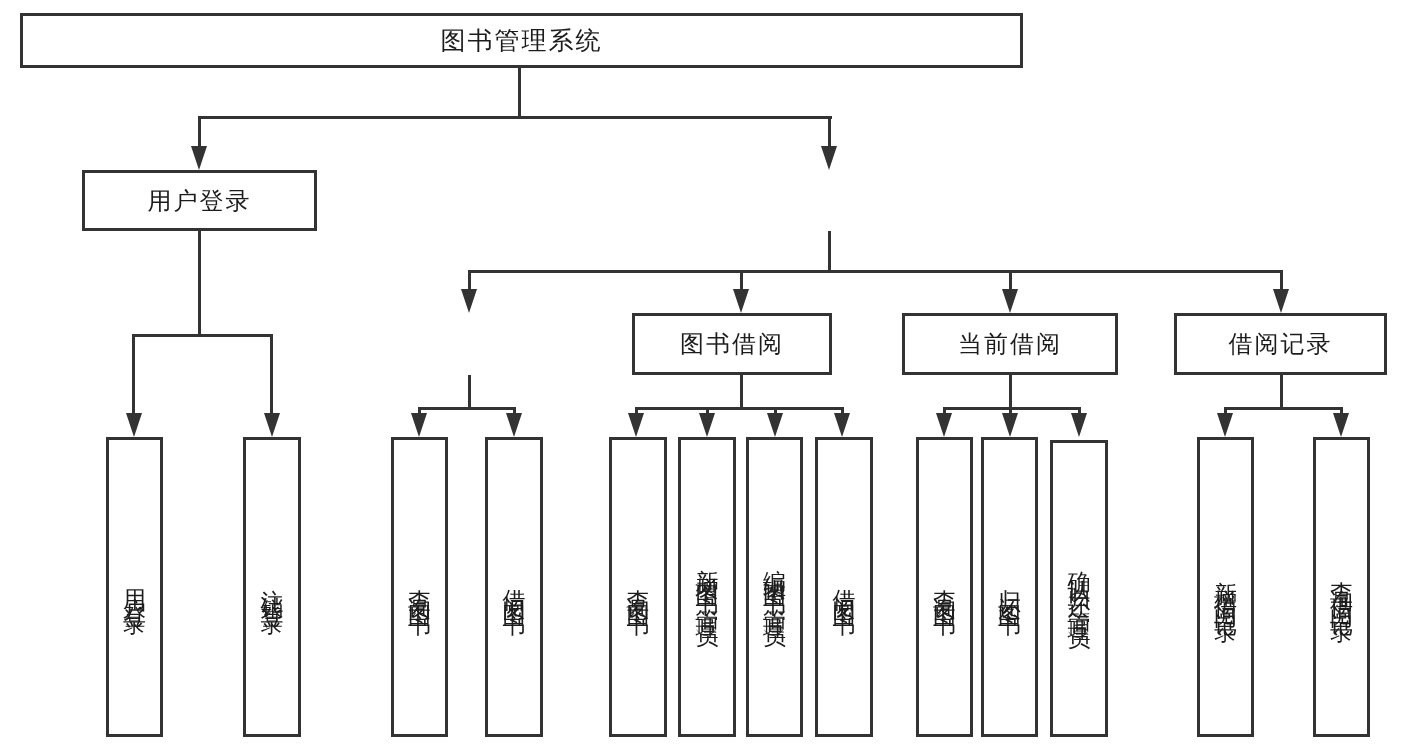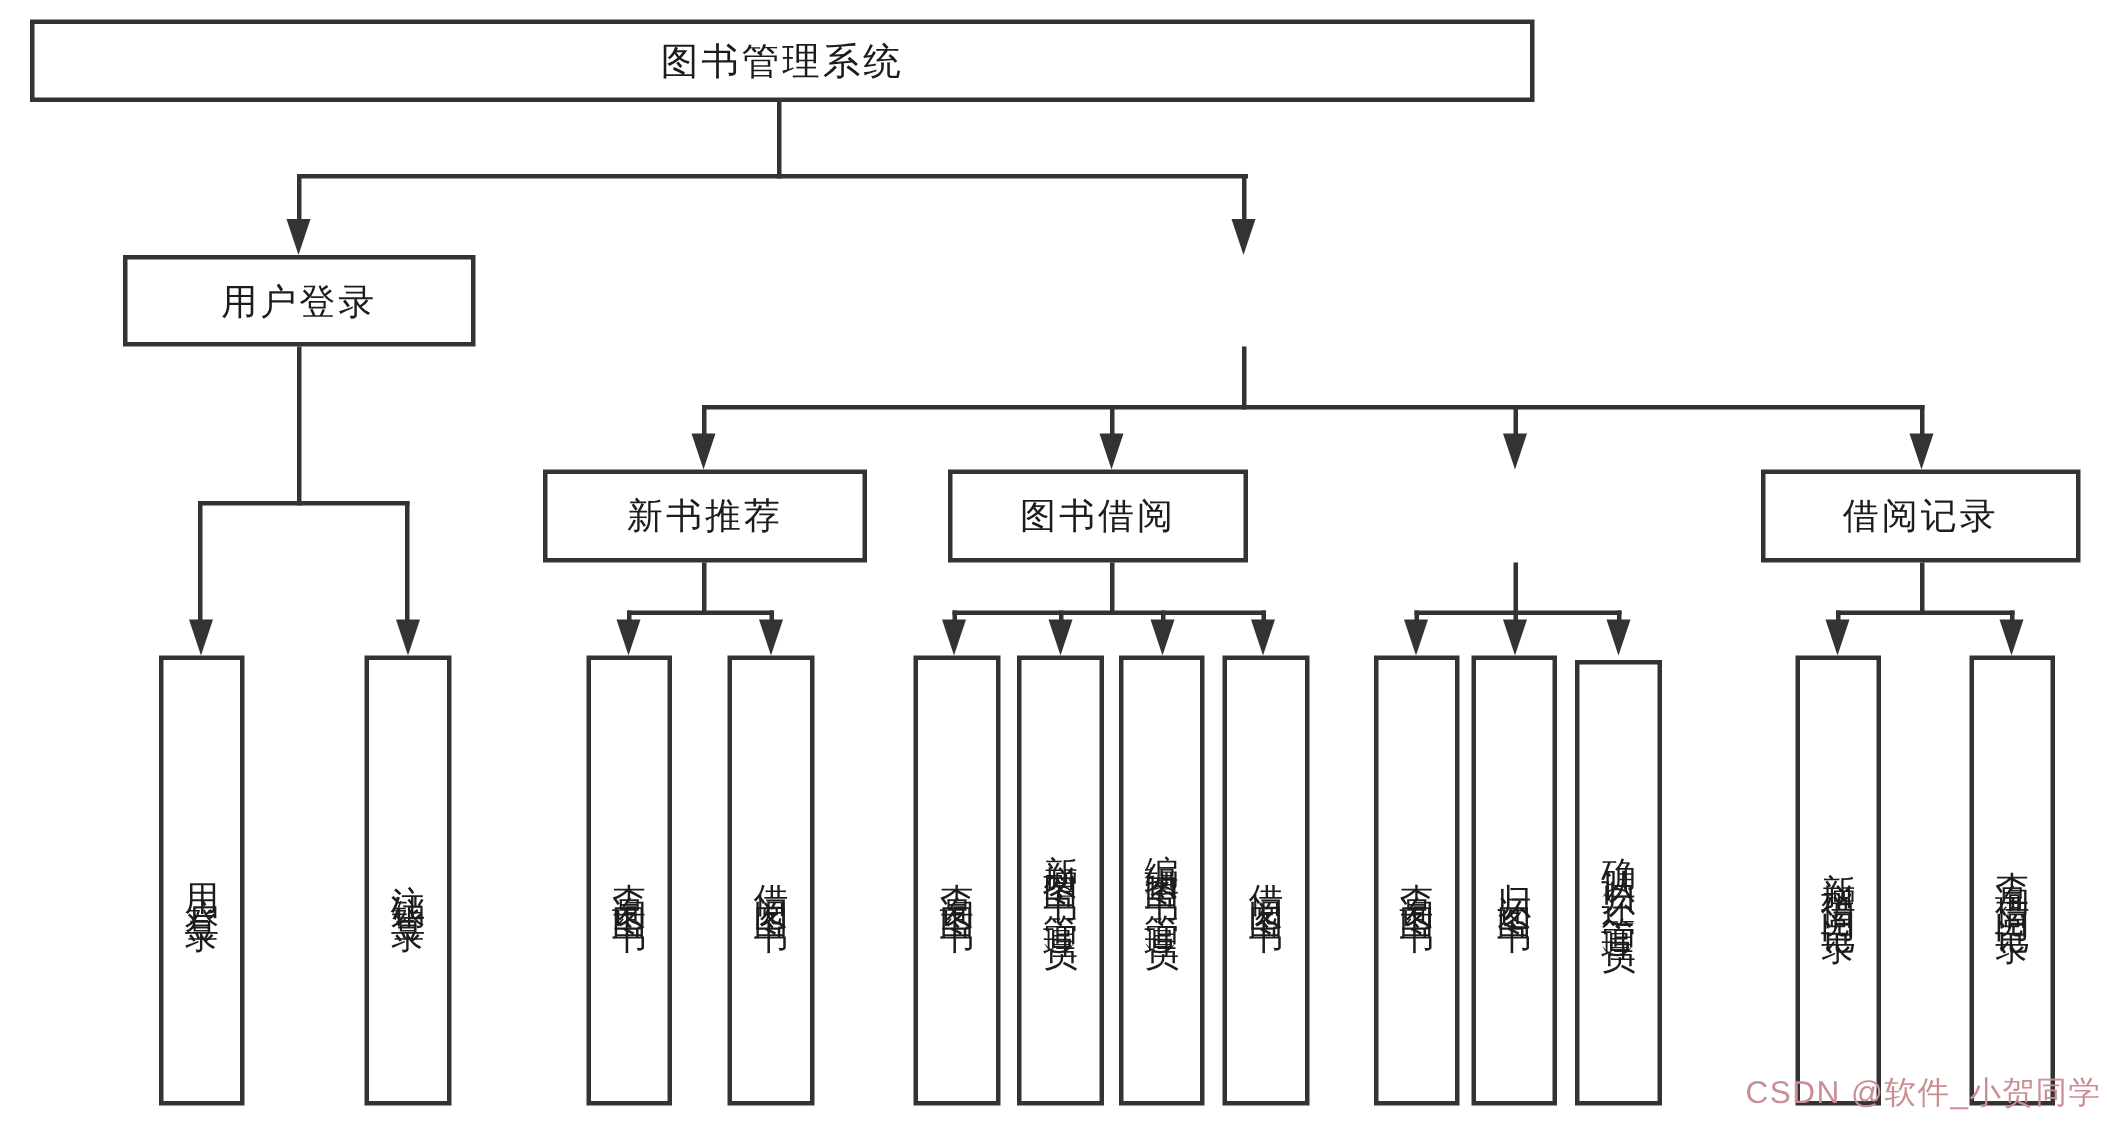--- a/index.html
+++ b/index.html
@@ -79,22 +79,22 @@
   <div class="hline" style="left:468px;top:270px;width:815px;"></div>
   <div class="vline" style="left:468px;top:270px;height:22px;"></div>
   <div class="arrowhead" style="left:461px;top:289px;"></div>
   <div class="vline" style="left:740px;top:270px;height:22px;"></div>
   <div class="arrowhead" style="left:733px;top:289px;"></div>
   <div class="vline" style="left:1009px;top:270px;height:22px;"></div>
   <div class="arrowhead" style="left:1002px;top:289px;"></div>
   <div class="vline" style="left:1280px;top:270px;height:22px;"></div>
   <div class="arrowhead" style="left:1273px;top:289px;"></div>
 
-  <div class="box hbox" style="left:362px;top:313px;width:216px;height:62px;">新书推荐</div>
   <div class="box hbox" style="left:632px;top:313px;width:200px;height:62px;">图书借阅</div>
+  <div class="box hbox" style="left:902px;top:313px;width:216px;height:62px;">当前借阅</div>
   <div class="box hbox" style="left:1174px;top:313px;width:213px;height:62px;">借阅记录</div>
 
   <div class="vline" style="left:468px;top:375px;height:35px;"></div>
   <div class="vline" style="left:740px;top:375px;height:35px;"></div>
   <div class="vline" style="left:1009px;top:375px;height:35px;"></div>
   <div class="vline" style="left:1280px;top:375px;height:35px;"></div>
 
   <div class="hline" style="left:418px;top:407px;width:98px;"></div>
   <div class="hline" style="left:635px;top:407px;width:209px;"></div>
   <div class="hline" style="left:943px;top:407px;width:138px;"></div>
@@ -163,15 +163,14 @@
     <span>确认归还（管理员）</span>
   </div>
 
   <div class="box vbox" style="left:1197px;top:437px;width:57px;height:300px;">
     <span>新增借阅记录</span>
   </div>
   <div class="box vbox" style="left:1313px;top:437px;width:57px;height:300px;">
     <span>查询借阅记录</span>
   </div>
 
-  <div class="watermark">CSDN @软件_小贺同学</div>
 
 </div>
 
 </body></html>

